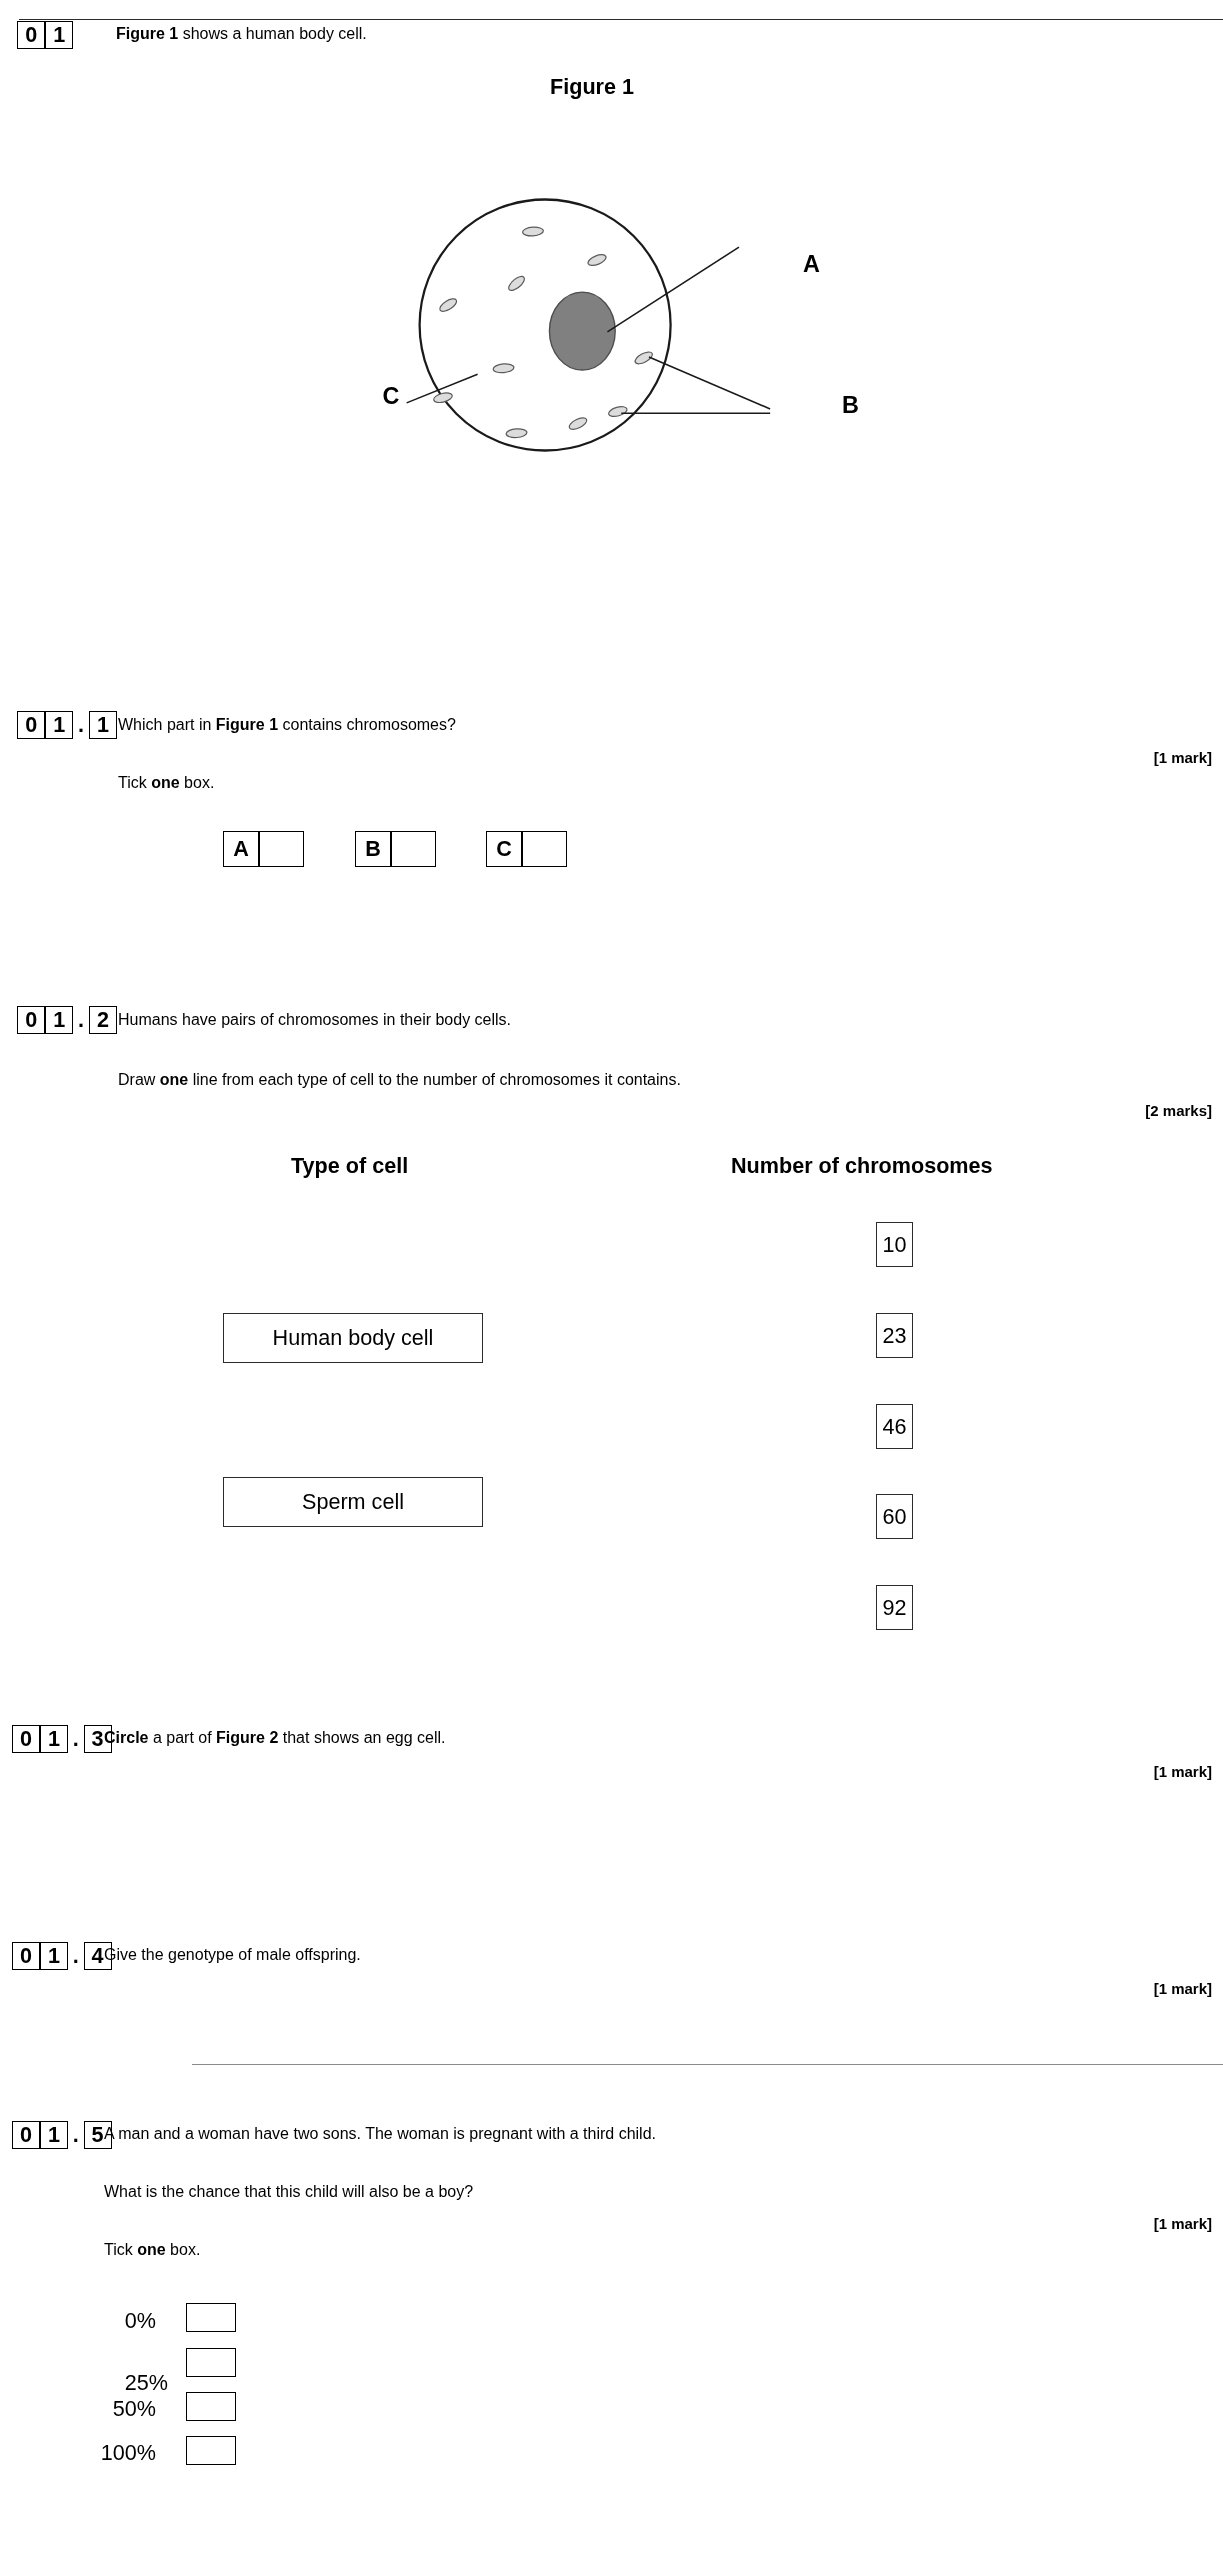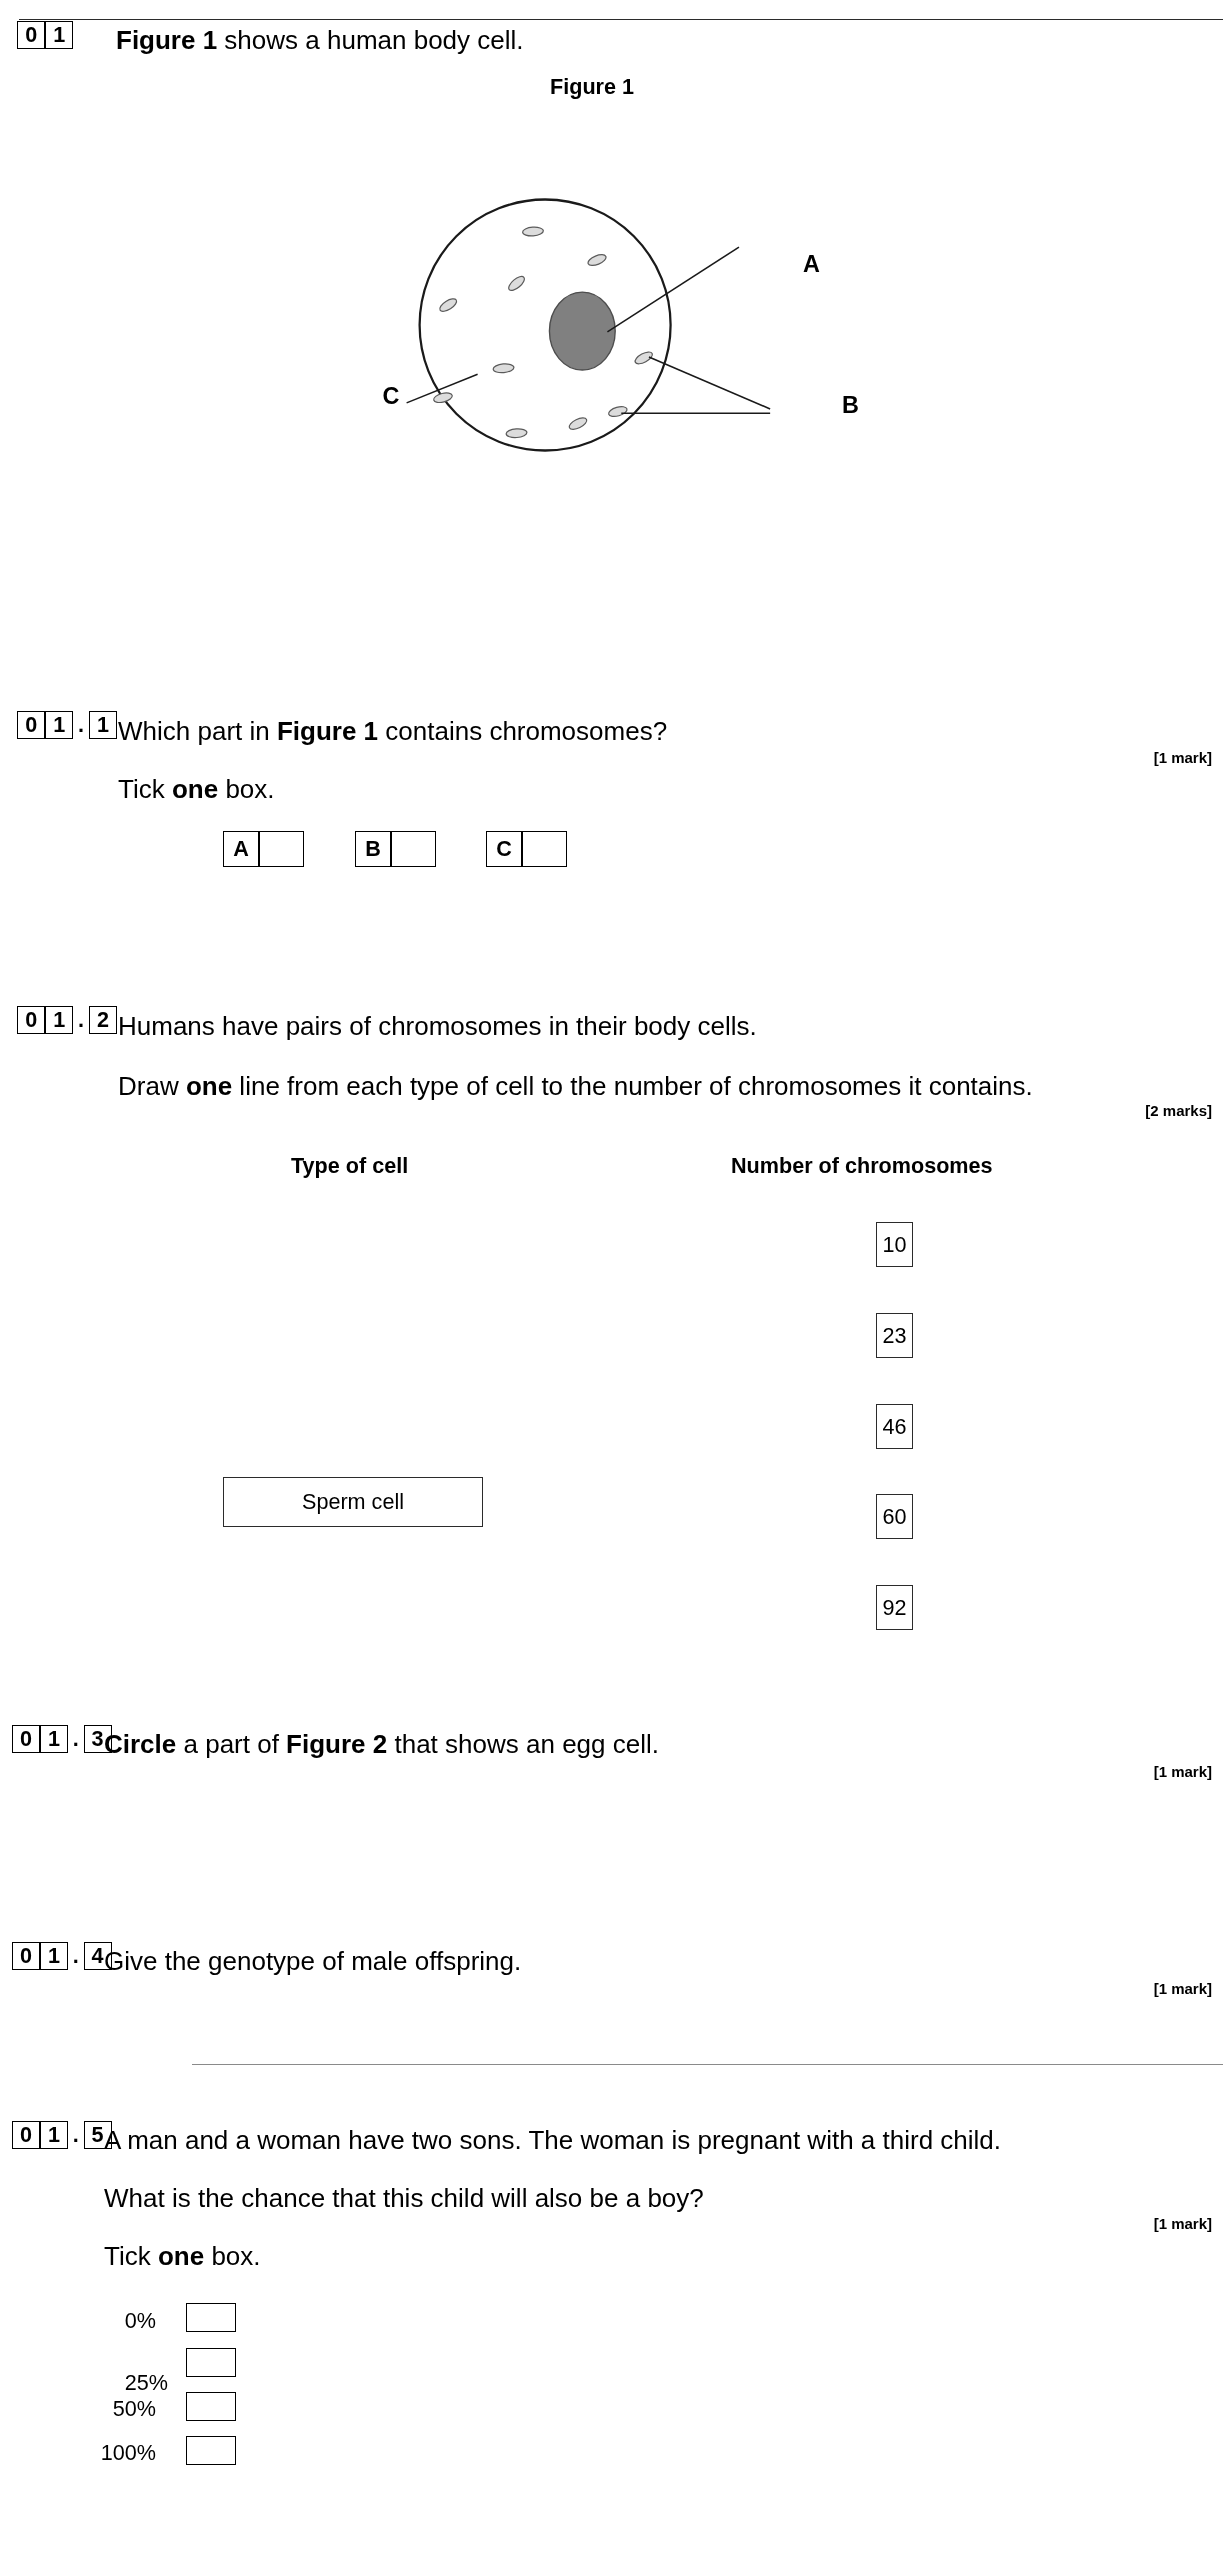--- a/index.html
+++ b/index.html
@@ -60,21 +60,21 @@
     width: 15.6px;
     text-align: center;
     font-weight: bold;
     font-size: 21.6px;
   }
   .qnum .grp { display: flex; }
 
   
   .txt {
     position: absolute;
-    font-size: 26px;
+    font-size: 16px;
     line-height: 1.35;
     white-space: nowrap;
   }
   .txt b { font-weight: bold; }
   .marks {
     position: absolute;
     font-size: 15px;
     font-weight: bold;
     text-align: right;
     white-space: nowrap;
@@ -265,20 +265,23 @@
   </div>
   <div class="txt" style="left:118px; top:1009px;">Humans have pairs of chromosomes in their body cells.</div>
   <div class="txt" style="left:118px; top:1069px;">
     <span>Draw </span><b>one</b><span> line from each type of cell to the number of chromosomes it contains.</span>
   </div>
   <div class="marks" style="right:12px; top:1102px;">[2 marks]</div>
 
   <div class="col-head" style="left:291px; top:1153px;">Type of cell</div>
   <div class="col-head" style="left:731px; top:1153px;">Number of chromosomes</div>
 
+  <div class="cellbox" style="left:223px; top:1313px; width:260px; height:50px;">
+    <span>Human body cell</span>
+  </div>
   <div class="cellbox" style="left:223px; top:1477px; width:260px; height:50px;">
     <span>Sperm cell</span>
   </div>
 
   <div class="numbox" style="left:876px; top:1222px;">
     <span>10</span>
   </div>
   <div class="numbox" style="left:876px; top:1313px;">
     <span>23</span>
   </div>

